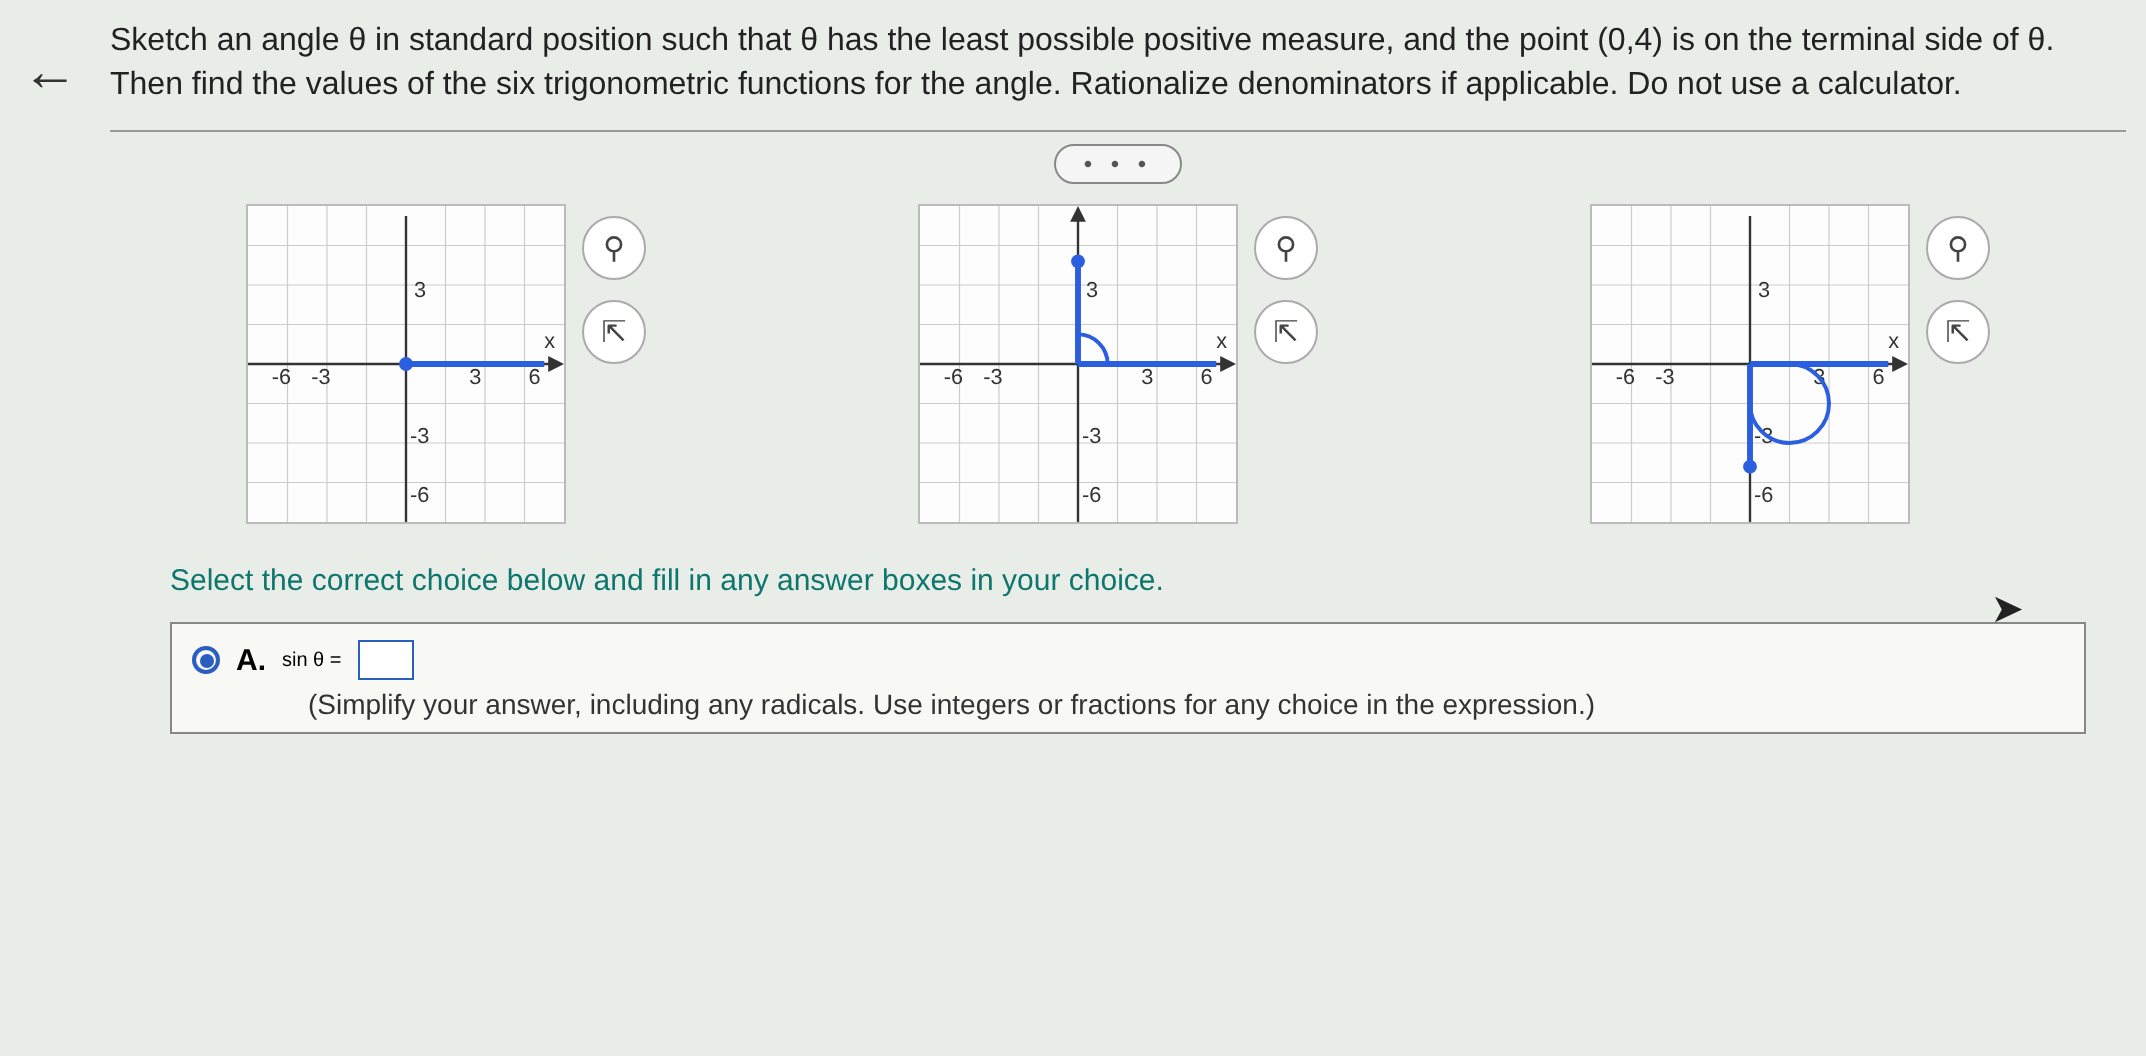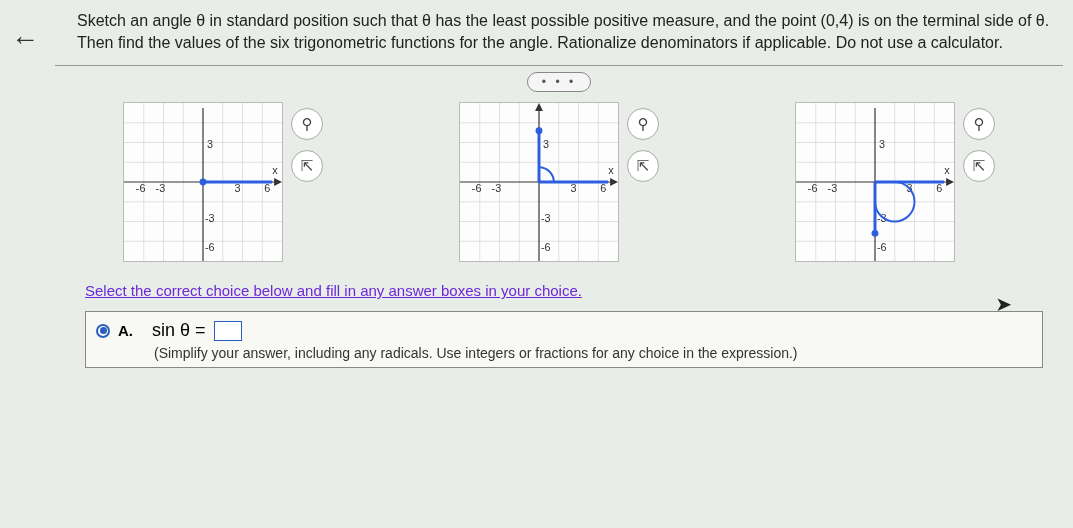--- a/index.html
+++ b/index.html
@@ -25,21 +25,20 @@
     }
     .content {
       flex: 1;
       padding: 10px 10px 0 5px;
     }
     .instructions {
       font-size: 16px;
       color: #222;
       line-height: 1.35;
       margin-bottom: 12px;
-      margin-left: 22px;
     }
     .divider {
       border: none;
       border-top: 1px solid #999;
       margin: 8px 0 6px 0;
     }
     .dots-row {
       display: flex;
       justify-content: center;
       margin: 4px 0 10px 0;
@@ -92,23 +91,22 @@
       display: flex;
       align-items: center;
       justify-content: center;
       cursor: pointer;
       font-size: 15px;
       color: #444;
       user-select: none;
     }
     .select-text {
       font-size: 15px;
-      color: #6d28d9;
+      color: #0f766e;
       margin: 10px 0 12px 30px;
-      text-decoration: underline;
     }
     .answer-box {
       margin: 0 20px 8px 30px;
       border: 1px solid #888;
       background: #f8f8f5;
       padding: 8px 10px 6px 10px;
       position: relative;
     }
     .cursor-icon {
       position: absolute;
@@ -131,21 +129,21 @@
       align-items: center;
       justify-content: center;
     }
     .radio-dot {
       width: 7px;
       height: 7px;
       background: #2b5fbf;
       border-radius: 50%;
     }
     .opt-letter { font-weight: bold; font-size: 15px; }
-    .eq-text { font-size: 18px; margin-left: 11px; }
+    .eq-text { font-size: 10px; }
     .input-box {
       display: inline-block;
       width: 28px;
       height: 20px;
       border: 1px solid #2b5fbf;
       background: #fff;
       vertical-align: middle;
     }
     .simplify {
       font-size: 14px;

